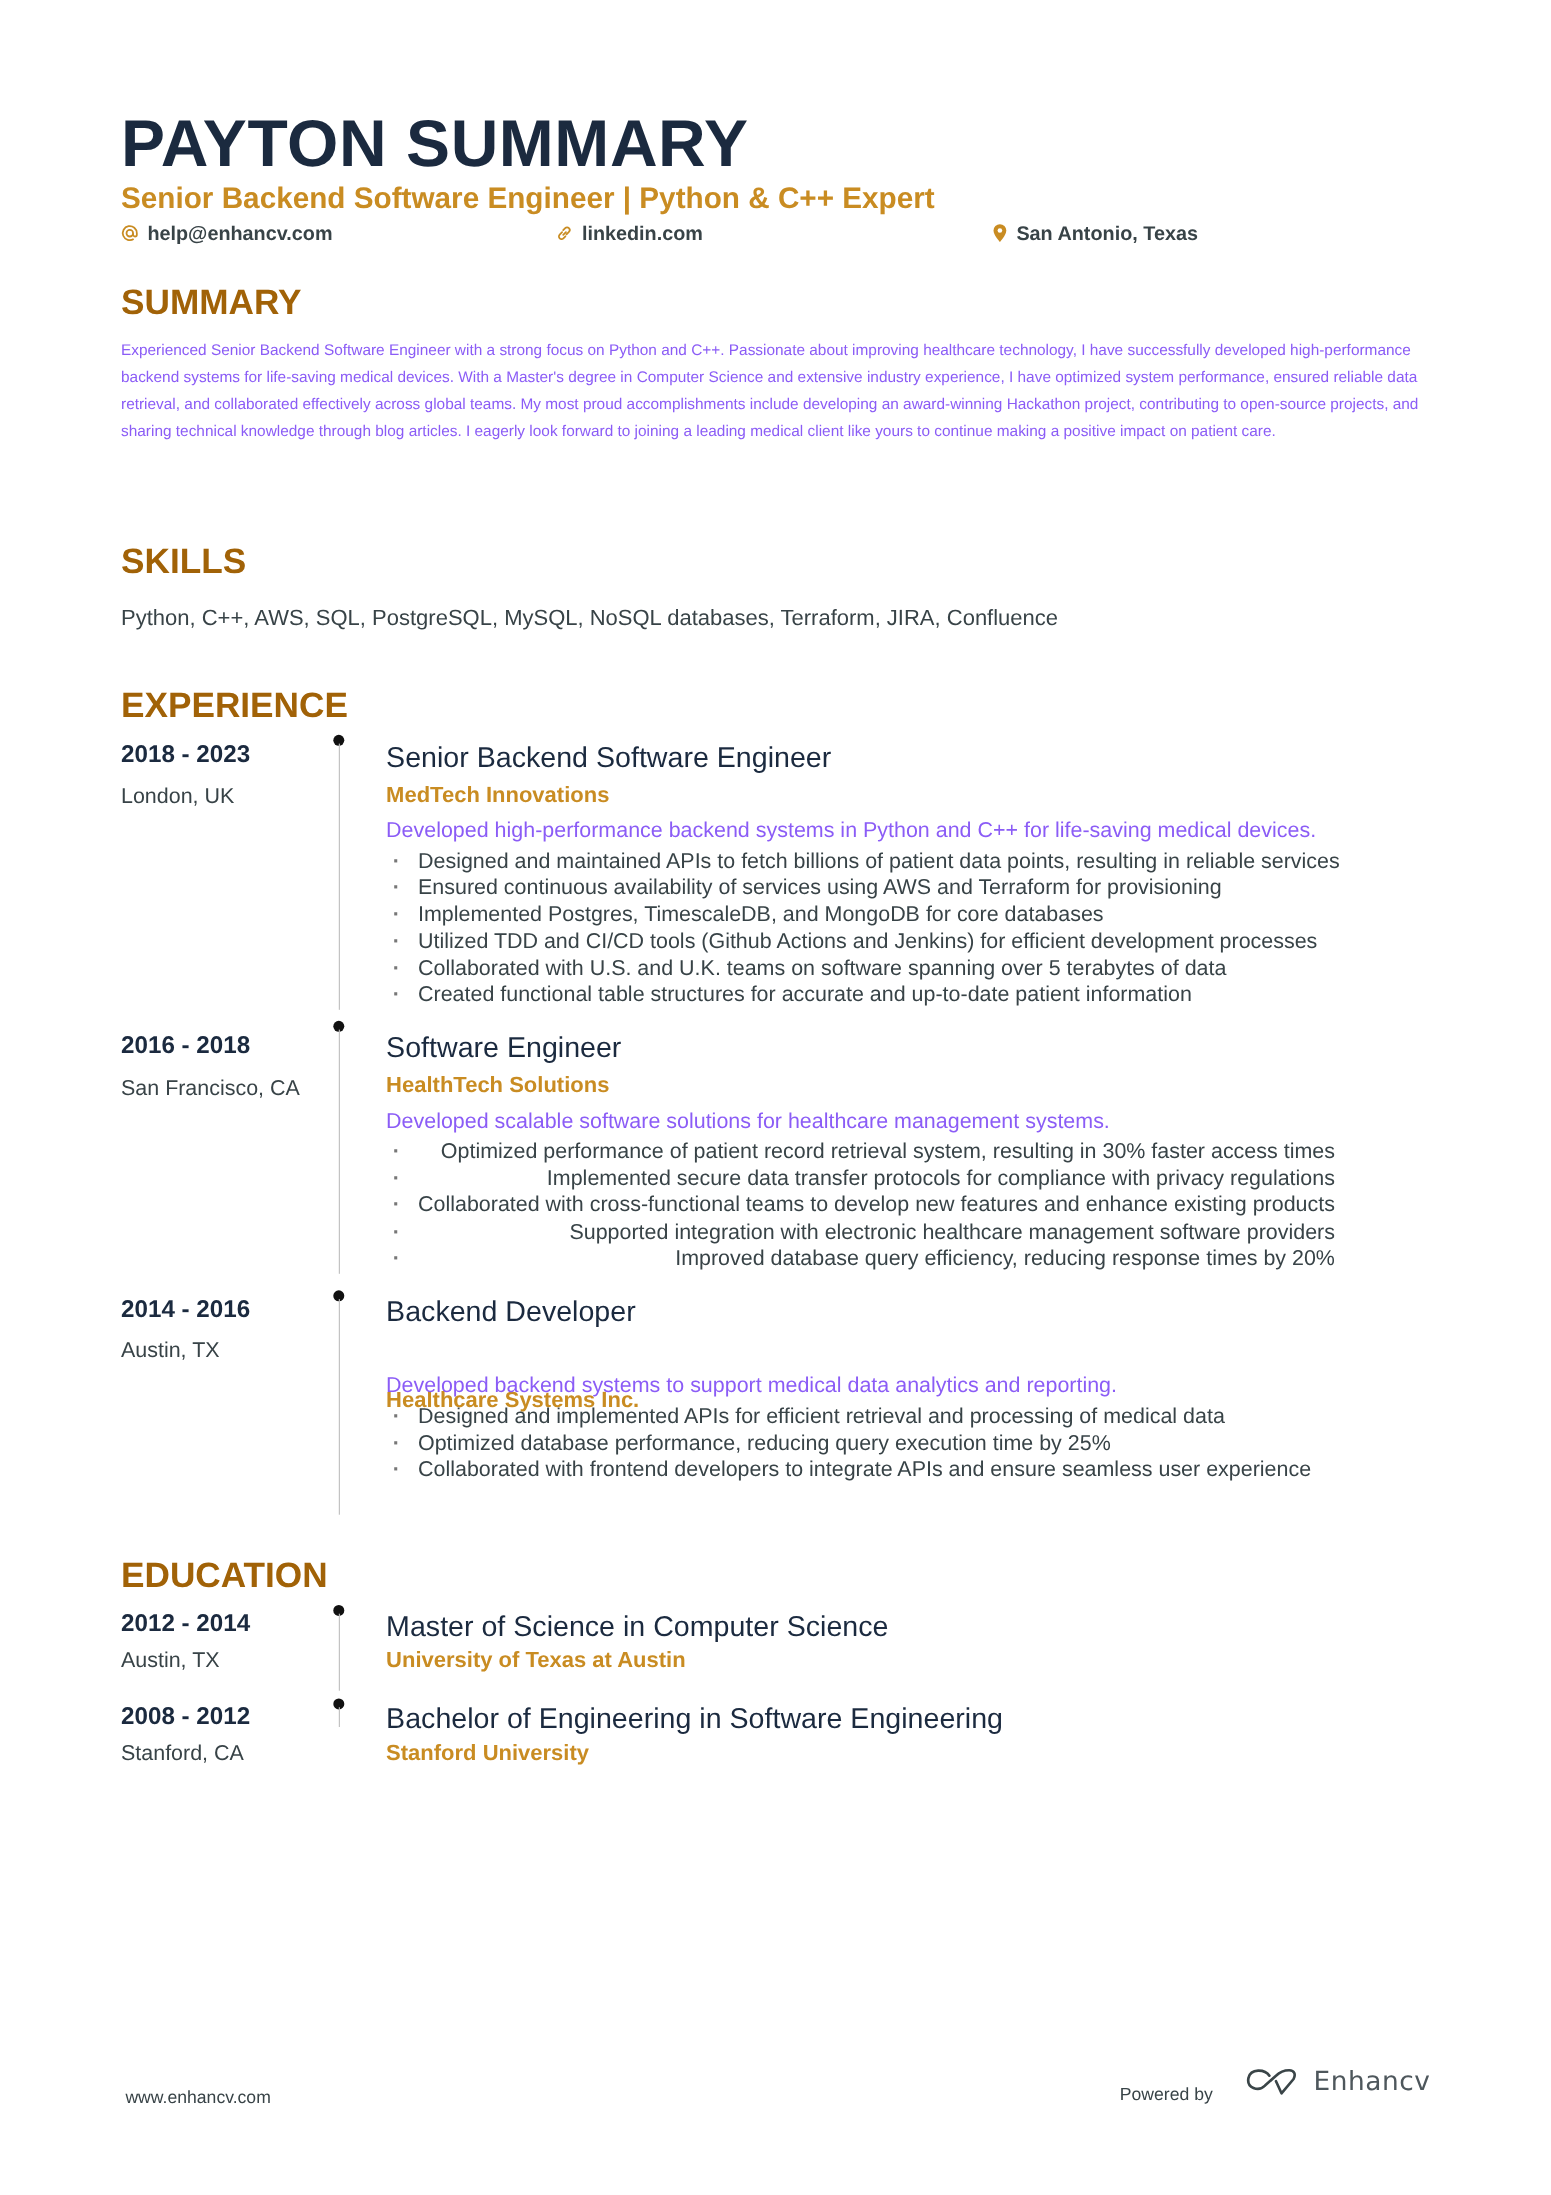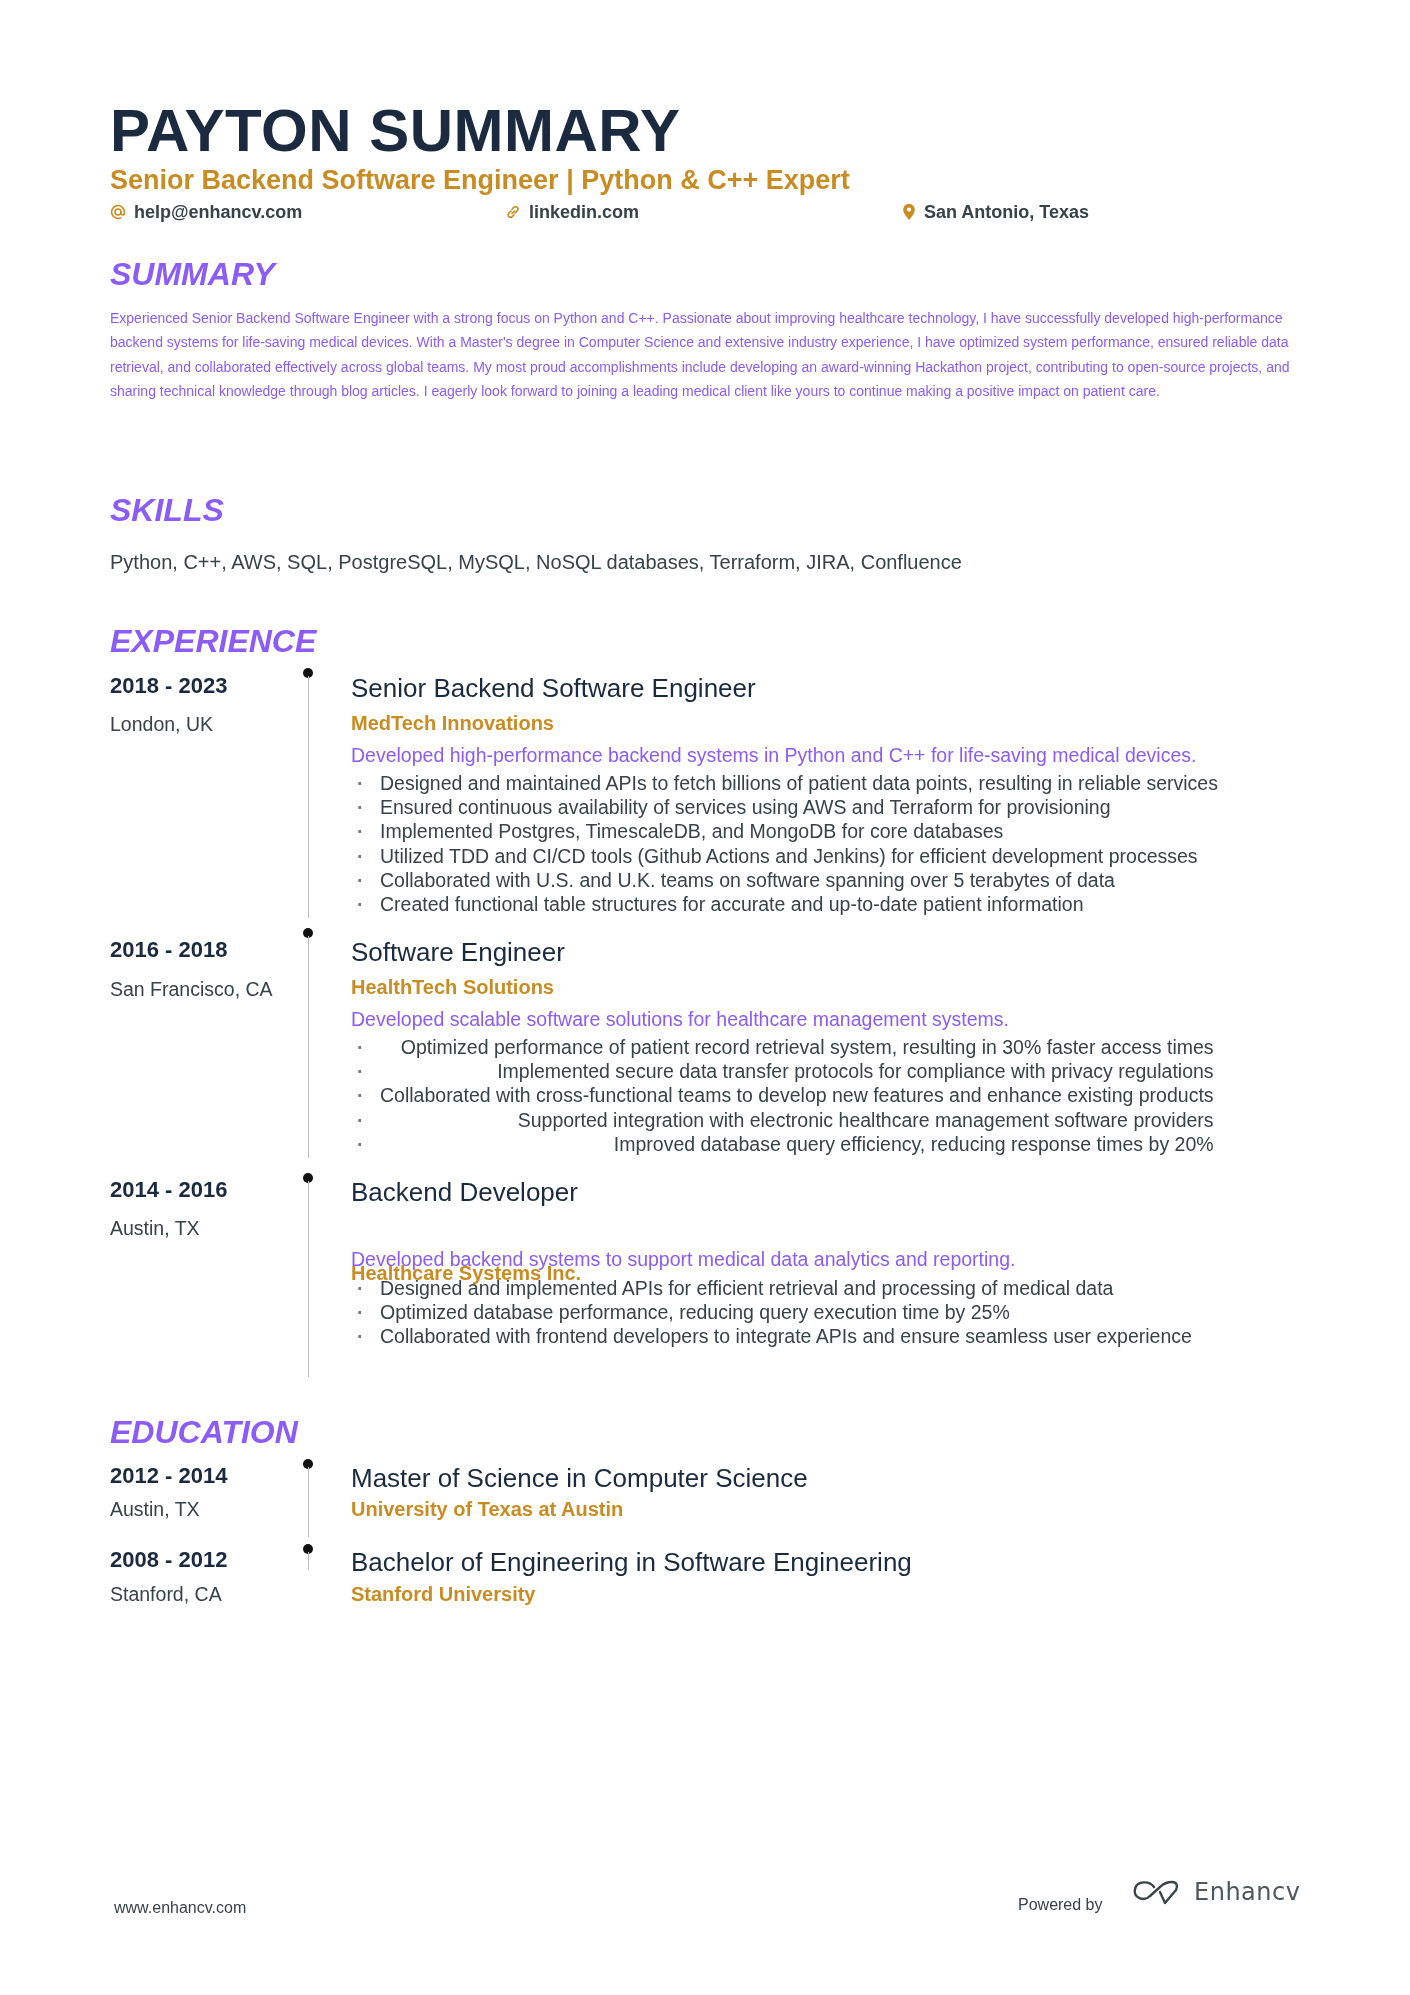--- a/index.html
+++ b/index.html
@@ -2,21 +2,21 @@
 <html><head>
   <meta charset="utf-8">
   <style>
     html, body { margin: 0; padding: 0; background: #ffffff; }
     body { width: 1410px; height: 1995px; position: relative; overflow: hidden; font-family: "Liberation Sans", sans-serif; color: #384347; }
     .abs { position: absolute; }
     .name { left: 110px; top: 98px; font-size: 60px; font-weight: bold; color: #1b2a3f; letter-spacing: 0.5px; line-height: 66px; white-space: nowrap; }
     .subtitle { left: 110px; top: 164px; font-size: 27px; font-weight: bold; color: #c98c22; line-height: 32px; white-space: nowrap; }
     .contact { top: 201px; font-size: 18px; font-weight: bold; color: #384347; line-height: 22px; display: flex; align-items: center; white-space: nowrap; }
     .contact svg { margin-right: 8px; }
-    .section-title { left: 110px; font-size: 32px; font-weight: bold; color: #8b5cf6; line-height: 38px; white-space: nowrap; font-style: italic; }
+    .section-title { left: 110px; font-size: 32px; font-weight: bold; color: #a16207; line-height: 38px; white-space: nowrap; }
     .summary { left: 110px; top: 306px; width: 1190px; font-size: 14px; line-height: 24.4px; color: #8b5cf6; }
     .skills { left: 110px; top: 550px; font-size: 20px; line-height: 24px; color: #384347; white-space: nowrap; }
     .date { left: 110px; font-size: 22px; font-weight: bold; color: #1b2a3f; line-height: 26px; white-space: nowrap; }
     .loc { left: 110px; font-size: 19.5px; color: #384347; line-height: 24px; white-space: nowrap; }
     .dot { width: 10px; height: 10px; border-radius: 50%; background: #111; }
     .vline { width: 1px; background: #bdbdbd; }
     .role { left: 351px; font-size: 26px; color: #1b2a3f; line-height: 30px; white-space: nowrap; }
     .company { left: 351px; font-size: 20px; font-weight: bold; color: #c98c22; line-height: 24px; white-space: nowrap; }
     .desc { left: 351px; font-size: 19.5px; color: #8b5cf6; line-height: 24px; white-space: nowrap; text-align: center; }
     .bullets { left: 351px; margin: 0; padding: 0; list-style: none; }

